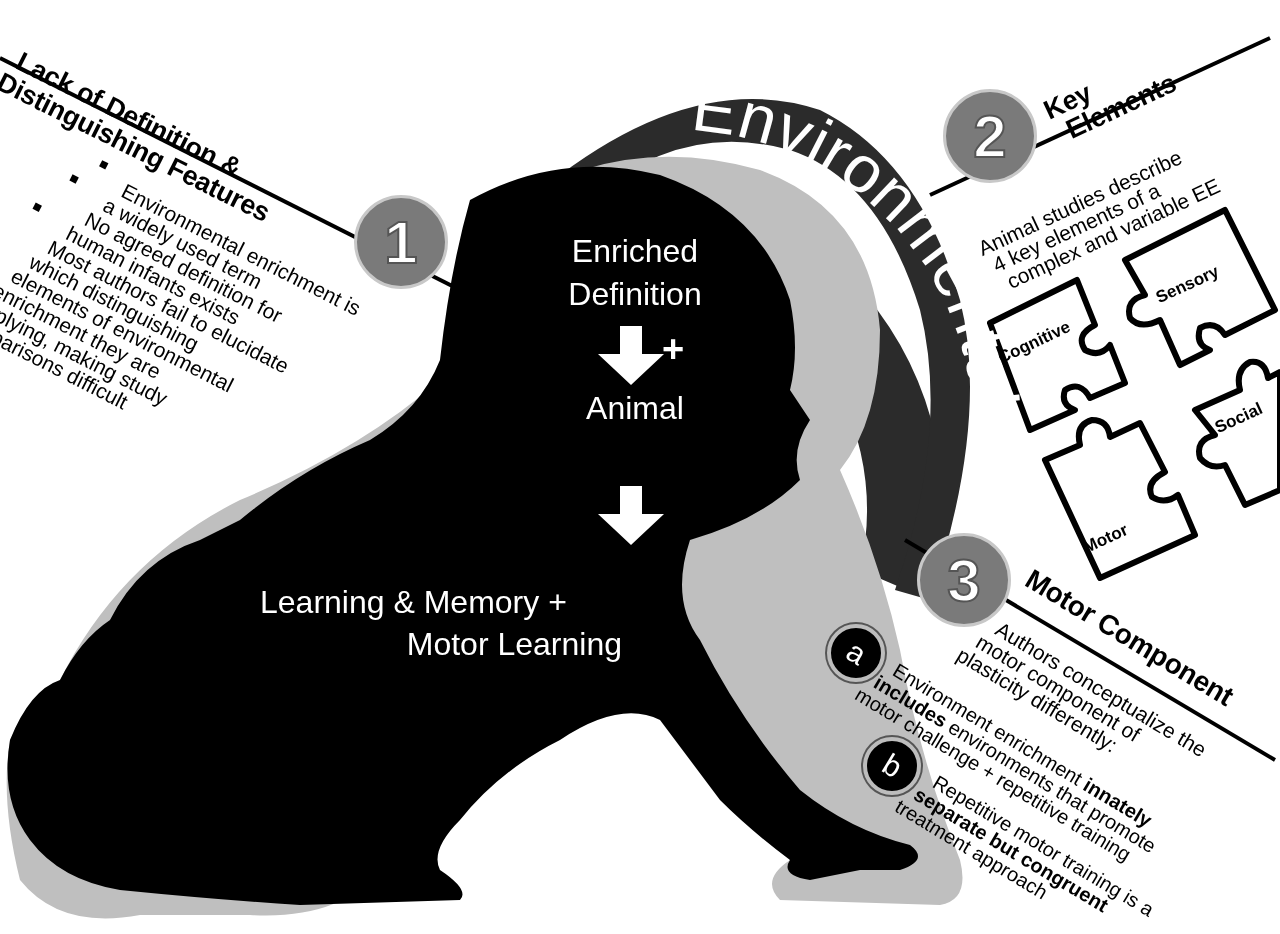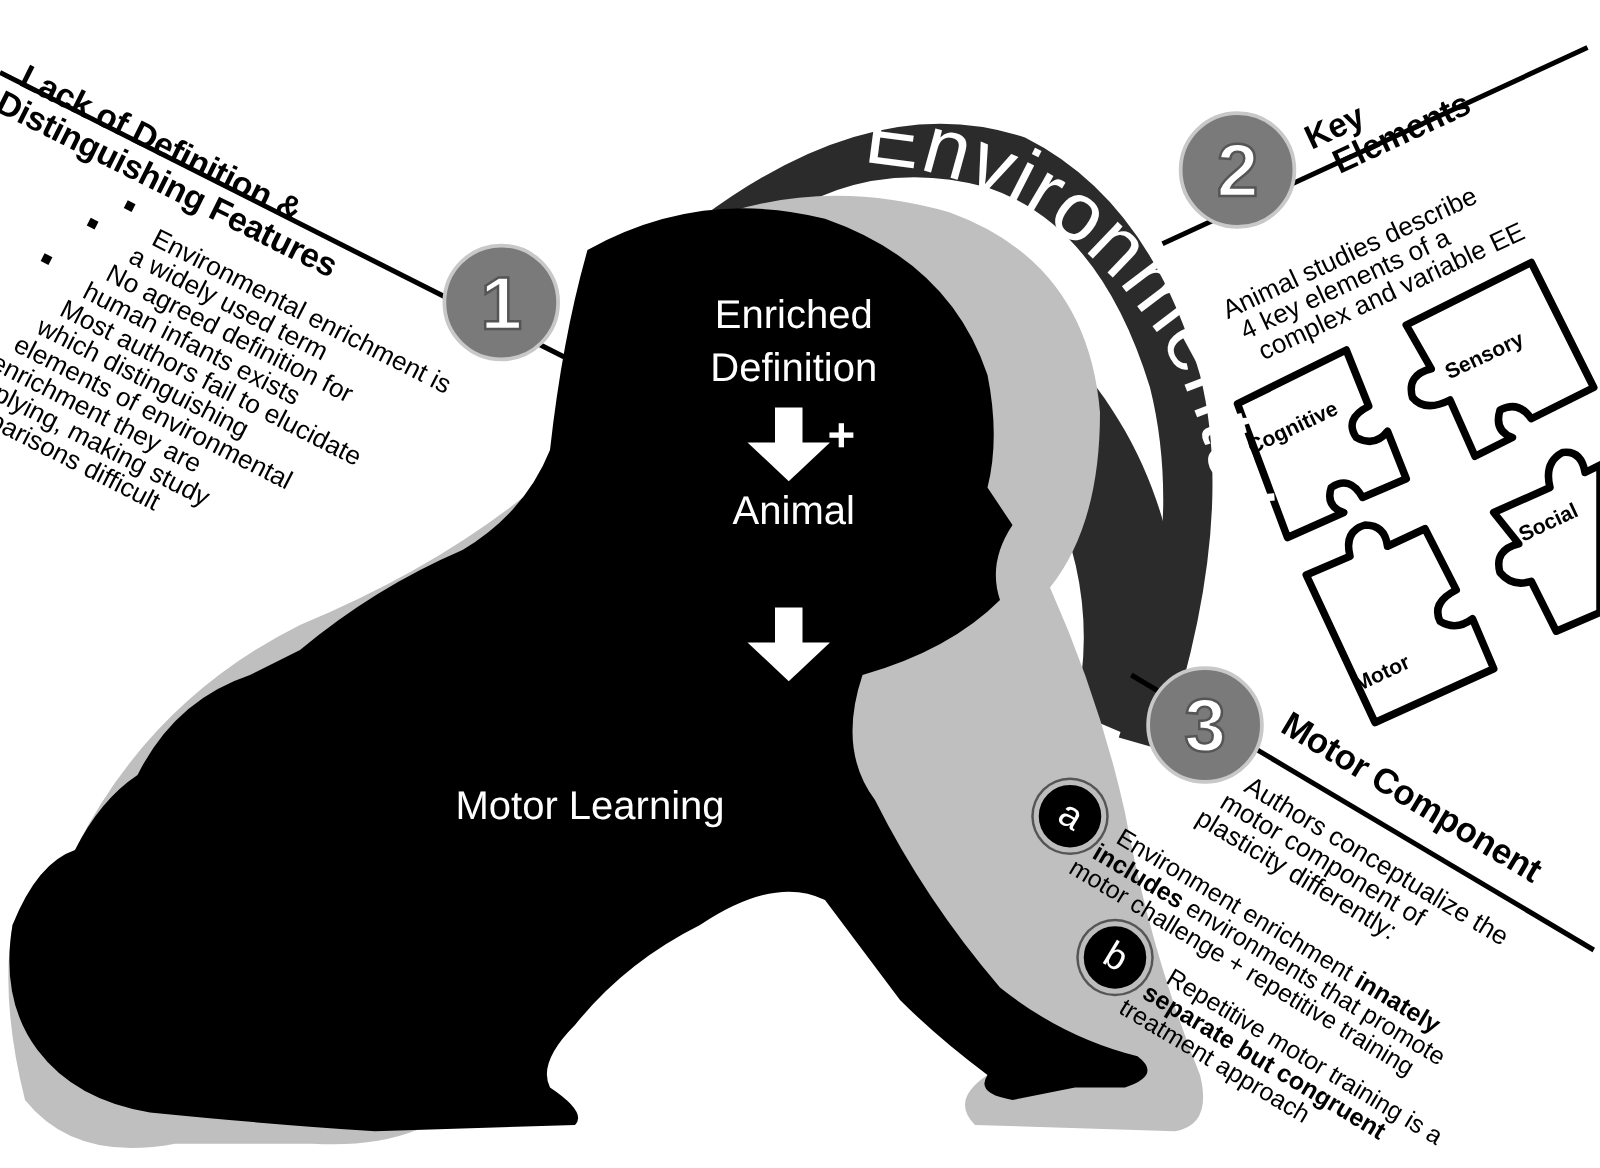--- a/index.html
+++ b/index.html
@@ -68,21 +68,22 @@
     </defs>
     <text font-family="Liberation Sans, sans-serif" font-size="66" fill="#fff" letter-spacing="1">
       <textPath href="#ringpath">Environmental E</textPath>
     </text>
   </svg>
 
   <div class="center-text c-light" style="left:535px; top:233px; width:200px;">Enriched</div>
   <div class="center-text c-light" style="left:510px; top:276px; width:250px;">Definition</div>
   <div class="center-text" style="left:662px; top:328px; font-size:38px; font-weight:bold;">+</div>
   <div class="center-text c-light" style="left:570px; top:390px; width:130px;">Animal</div>
-  <div class="center-text c-light" style="left:322px; top:626px; width:300px; text-align:center;">Motor Learning</div>
+  <div class="center-text c-light" style="left:260px; top:584px; width:380px; text-align:left;">Learning &amp; Memory +</div>
+  <div class="center-text c-light" style="left:322px; top:626px; width:300px; text-align:right;">Motor Learning</div>
 
   <div class="rot sec-title" style="left:24px; top:48px; transform: rotate(26.5deg);">
     <div>Lack of Definition &amp;</div>
     <div style="margin-left:-8px;">Distinguishing Features</div>
   </div>
 
   <div style="position:absolute; left:354px; top:195px; width:94px; height:94px; border-radius:50%; background:#7a7a7a; border:3px solid #c8c8c8; box-sizing:border-box; display:flex; align-items:center; justify-content:center;">
     <span style="color:#fff; font-weight:bold; font-size:60px; -webkit-text-stroke:2px #555;">1</span>
   </div>
 

